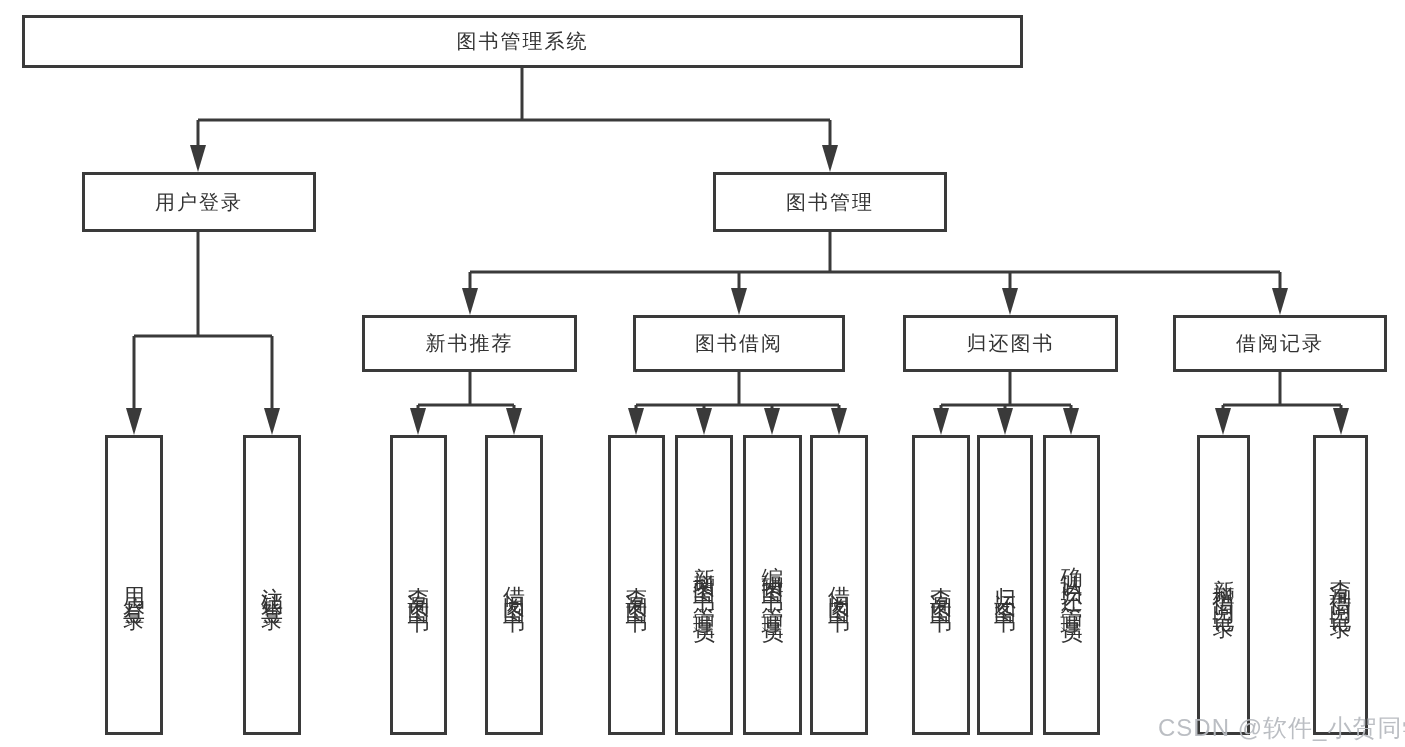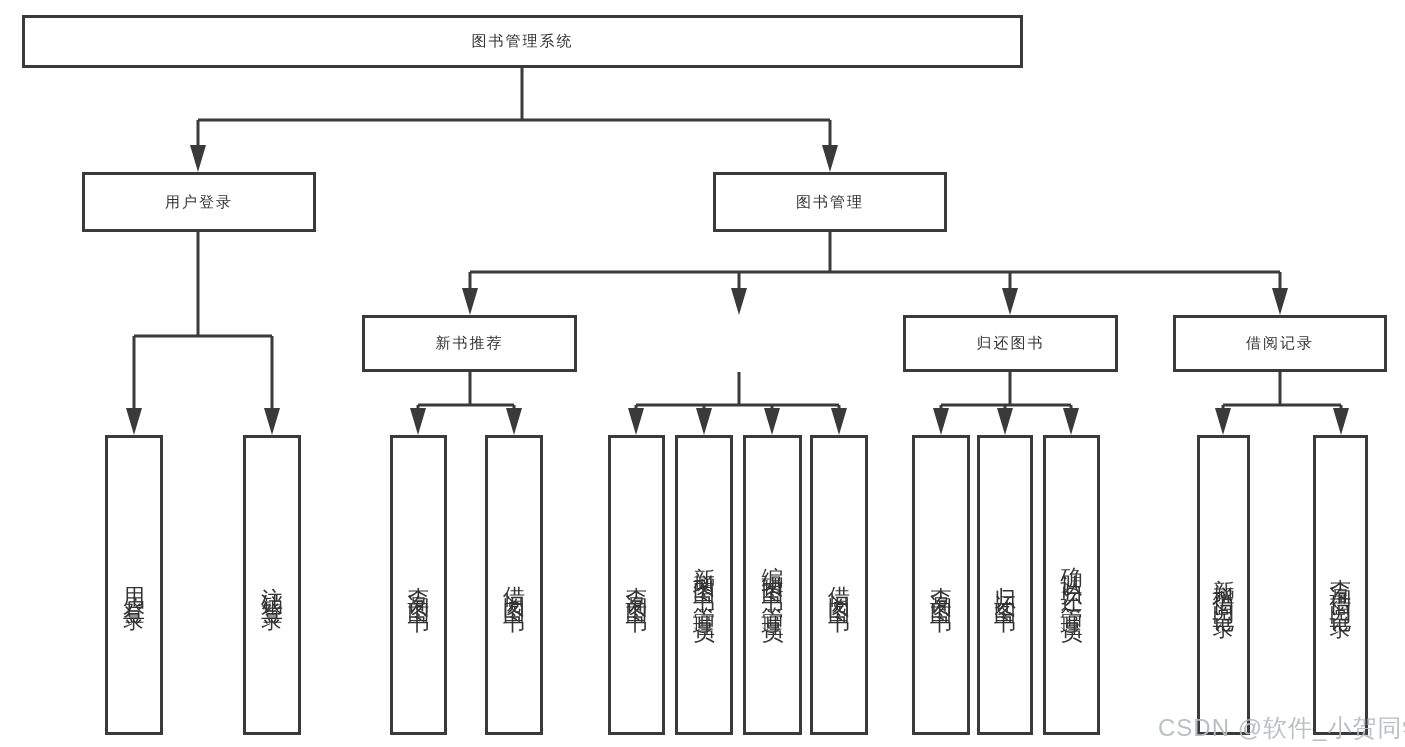--- a/index.html
+++ b/index.html
@@ -28,21 +28,21 @@
     box-sizing: border-box;
     border: 3px solid #3a3a3a;
     background: #ffffff;
     display: flex;
     align-items: center;
     justify-content: center;
     color: #333333;
     z-index: 2;
   }
   .node.h {
-    font-size: 15px;
+    font-size: 20px;
     letter-spacing: 2px;
     font-family: Liberation Serif, serif;
   }
   .node.leaf {
     font-size: 22px;
   }
   .node.leaf .vtext {
     writing-mode: vertical-rl;
     text-orientation: mixed;
     letter-spacing: 8px;
@@ -138,20 +138,21 @@
       <polygon points="1333,408 1349,408 1341,435"></polygon>
     </g>
   </svg>
 
   <div class="node h" style="left:22px; top:15px; width:1001px; height:53px;">图书管理系统</div>
 
   <div class="node h" style="left:82px; top:172px; width:234px; height:60px;">用户登录</div>
   <div class="node h" style="left:362px; top:315px; width:215px; height:57px;">新书推荐</div>
 
   <div class="node h" style="left:713px; top:172px; width:234px; height:60px;">图书管理</div>
+  <div class="node h" style="left:633px; top:315px; width:212px; height:57px;">图书借阅</div>
   <div class="node h" style="left:903px; top:315px; width:215px; height:57px;">归还图书</div>
   <div class="node h" style="left:1173px; top:315px; width:214px; height:57px;">借阅记录</div>
 
   <div class="node leaf" style="left:105px; top:435px; width:58px; height:300px;">
     <span class="vtext">用户登录</span>
   </div>
   <div class="node leaf" style="left:243px; top:435px; width:58px; height:300px;">
     <span class="vtext">注销登录</span>
   </div>
   <div class="node leaf" style="left:390px; top:435px; width:57px; height:300px;">

